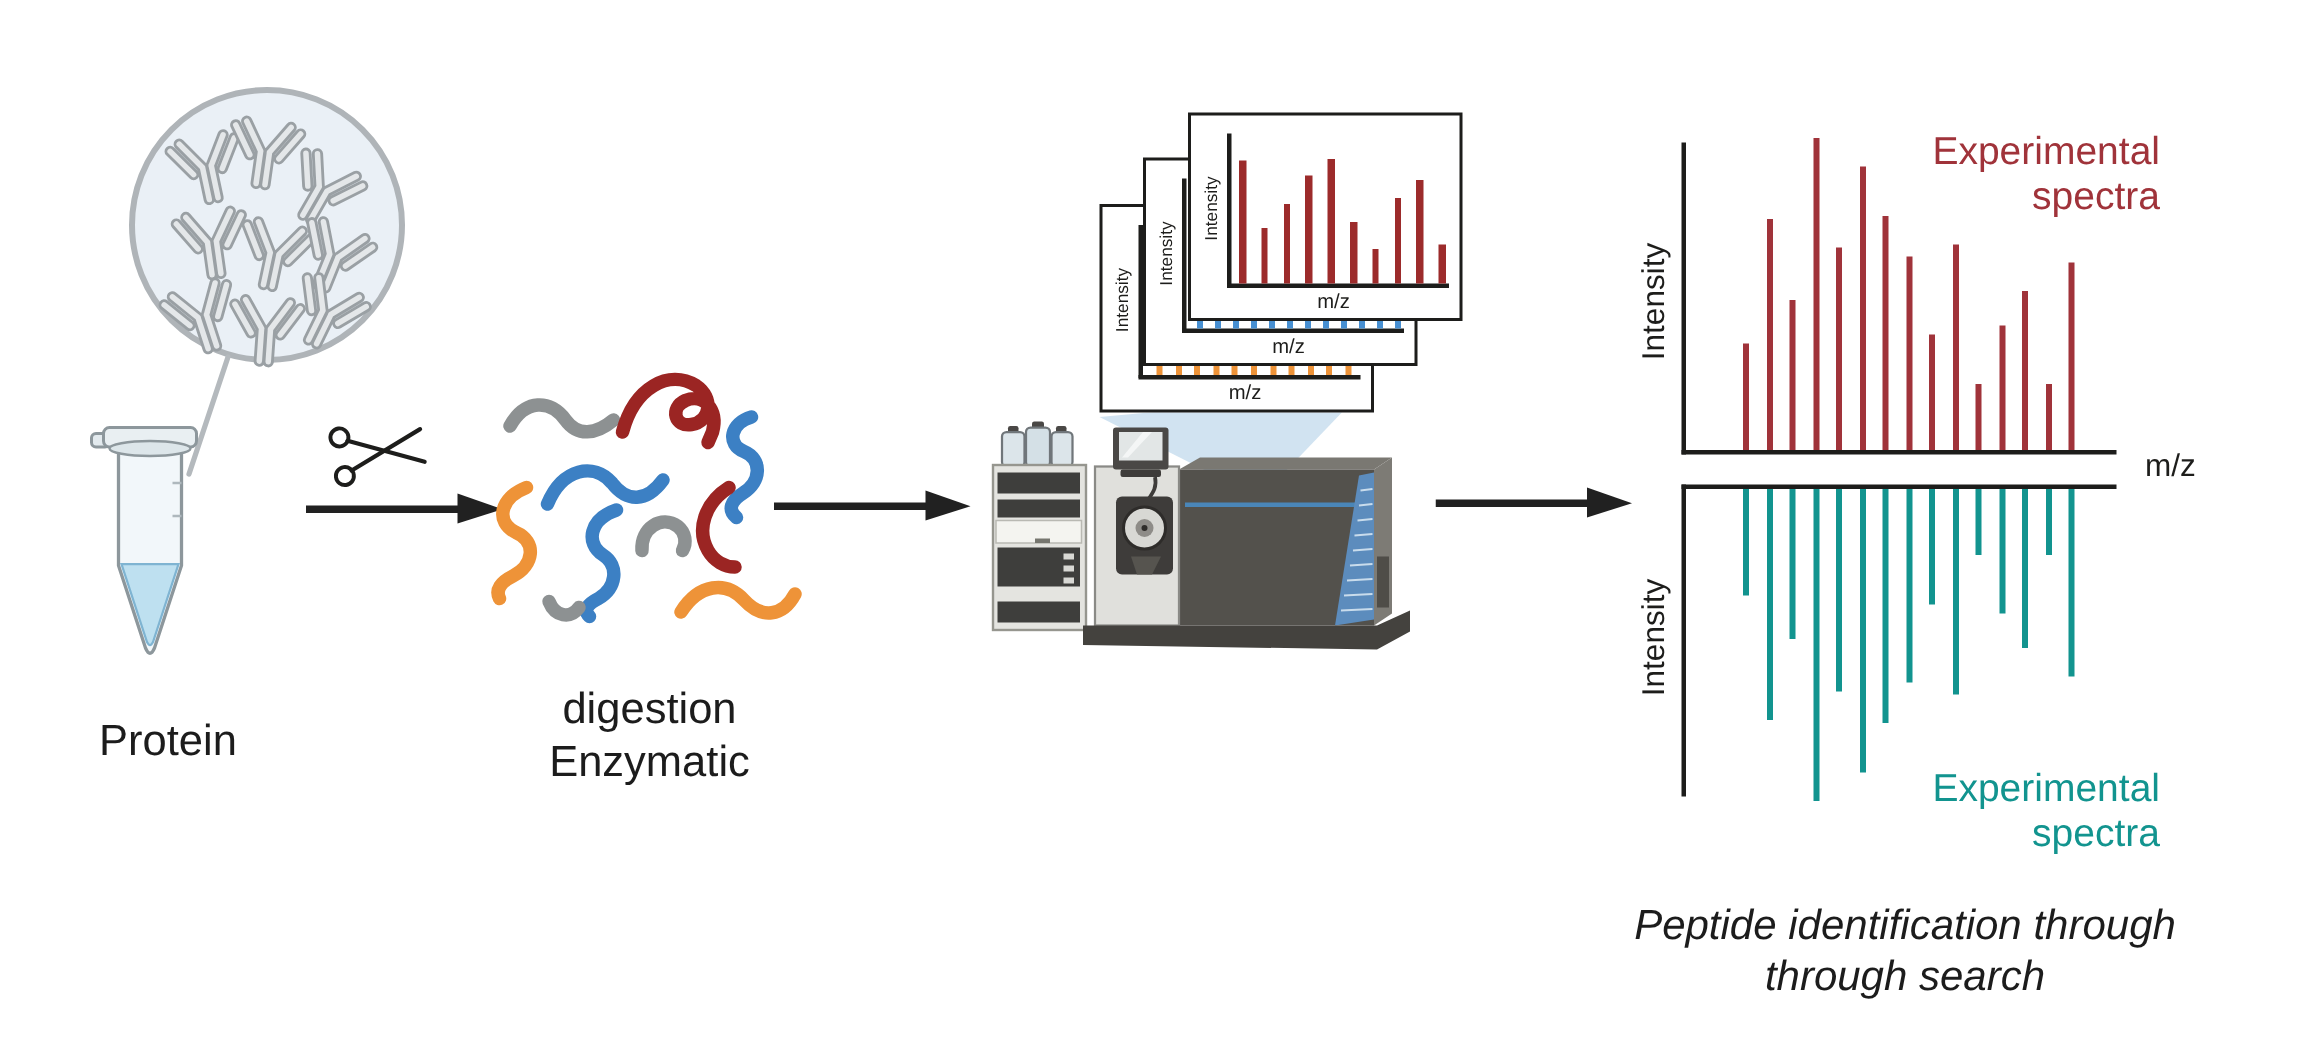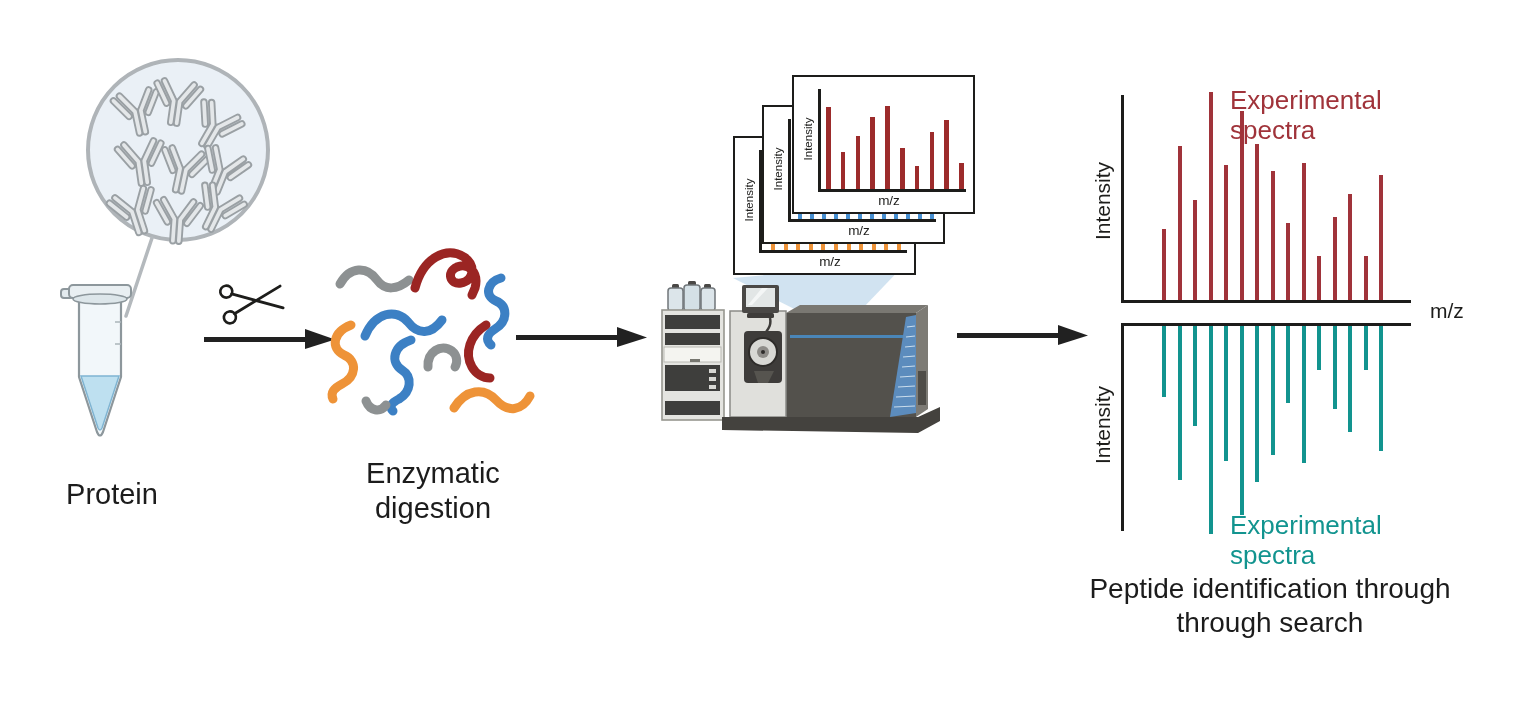--- a/index.html
+++ b/index.html
@@ -15,21 +15,21 @@
   .card-ylab{position:absolute;left:-34px;top:56px;width:96px;text-align:center;transform:rotate(-90deg);font-size:11.5px;font-weight:500;color:#1d1d1b;}
   .card-xlab{position:absolute;left:22px;top:116px;width:146px;text-align:center;font-size:13.5px;font-weight:500;color:#1d1d1b;}
   .card-vaxis{position:absolute;left:24px;top:12px;width:2.5px;height:102px;background:#1d1d1b;}
   .card-haxis{position:absolute;left:24px;top:112px;width:148px;height:2.5px;background:#1d1d1b;}
   .card-bars{position:absolute;left:24px;top:12px;width:148px;height:100px;}
   
   #mirror{position:absolute;left:1085px;top:85px;width:445px;height:500px;}
   .axis{position:absolute;background:#1d1d1b;}
   .vlabel{position:absolute;width:120px;text-align:center;transform:rotate(-90deg);font-size:21px;font-weight:500;color:#1d1d1b;}
   .mz{position:absolute;font-size:21px;font-weight:500;color:#1d1d1b;}
-  .spectra-tag{position:absolute;width:210px;text-align:left;font-size:26px;line-height:30px;font-weight:500;}
+  .spectra-tag{position:absolute;width:210px;text-align:right;font-size:26px;line-height:30px;font-weight:500;}
 </style>
 </head>
 <body>
 
 <div id="canvas">
 
   <svg class="abs" style="left:60px;top:30px;" width="240" height="240" viewBox="0 0 240 240">
     <defs>
       <g id="ab">
         <path d="M-2.6,27 L-2.6,8 M2.6,27 L2.6,8 M-2.6,8 L-13,-8 M2.6,8 L13,-8 M-8.5,11 L-19,-5 M8.5,11 L19,-5" fill="none" stroke="#9AA0A4" stroke-width="6.5" stroke-linecap="round"></path>
@@ -87,22 +87,22 @@
     <path d="M50,96 C60,72 81,68 93,82 C103,95 116,95 127,80" stroke="#3C80C4" stroke-width="9"></path>
     <path d="M36,85 C18,92 15,108 29,115 C43,121 41,137 27,144 C19,148 15,153 18,159" stroke="#EE9338" stroke-width="9"></path>
     <path d="M96,100 C78,106 75,122 87,130 C98,137 96,152 84,159 C76,163 74,167 78,171" stroke="#3C80C4" stroke-width="9"></path>
     <path d="M113,127 C112,112 126,103 137,111 C142,115 143,122 140,127" stroke="#8D9192" stroke-width="9"></path>
     <path d="M171,85 C155,95 149,113 157,127 C161,134 168,138 175,138" stroke="#9B2523" stroke-width="9"></path>
     <path d="M51,161 C55,171 65,173 71,165" stroke="#8D9192" stroke-width="9"></path>
     <path d="M139,168 C151,149 169,147 181,160 C193,173 207,171 215,156" stroke="#EE9338" stroke-width="9"></path>
   </svg>
 
   <div class="label" style="left:333px;top:456px;width:200px;">
+    <div>digestion</div>
     <div>Enzymatic</div>
-    <div>digestion</div>
   </div>
 
   <svg class="abs" style="left:516px;top:326px;" width="132" height="22" viewBox="0 0 132 22">
     <rect x="0" y="9" width="103" height="5" fill="#212121"></rect>
     <polygon points="101,1 131,11.5 101,21" fill="#212121"></polygon>
   </svg>
 
   <svg class="abs" style="left:700px;top:248px;z-index:0;" width="230" height="92">
     <polygon points="33,30 207,14 140,84" fill="#C9DEEF" opacity="0.85"></polygon>
   </svg>
@@ -276,18 +276,18 @@
         <div class="bar" style="left: 196px; width: 4px; height: 44px; background: rgb(18, 148, 143); top: 0px;"></div>
         <div class="bar" style="left: 211.5px; width: 4px; height: 83px; background: rgb(18, 148, 143); top: 0px;"></div>
         <div class="bar" style="left: 227px; width: 4px; height: 106px; background: rgb(18, 148, 143); top: 0px;"></div>
         <div class="bar" style="left: 242.5px; width: 4px; height: 44px; background: rgb(18, 148, 143); top: 0px;"></div>
         <div class="bar" style="left: 258px; width: 4px; height: 125px; background: rgb(18, 148, 143); top: 0px;"></div>
       </div>
     <div class="vlabel" style="left:-42px;top:328px;">Intensity</div>
     <div class="spectra-tag" style="left:145px;top:425px;color:#12948F;">Experimental spectra</div>
   </div>
 
-  <div class="label" style="left:1040px;top:572px;width:460px;font-size:28px;line-height:34px;">
+  <div class="label" style="left:1040px;top:600px;width:460px;font-size:28px;line-height:34px;font-style:italic;">
     <div>Peptide identification through</div>
     <div>through search</div>
   </div>
 
 </div>
 
 </body></html>

